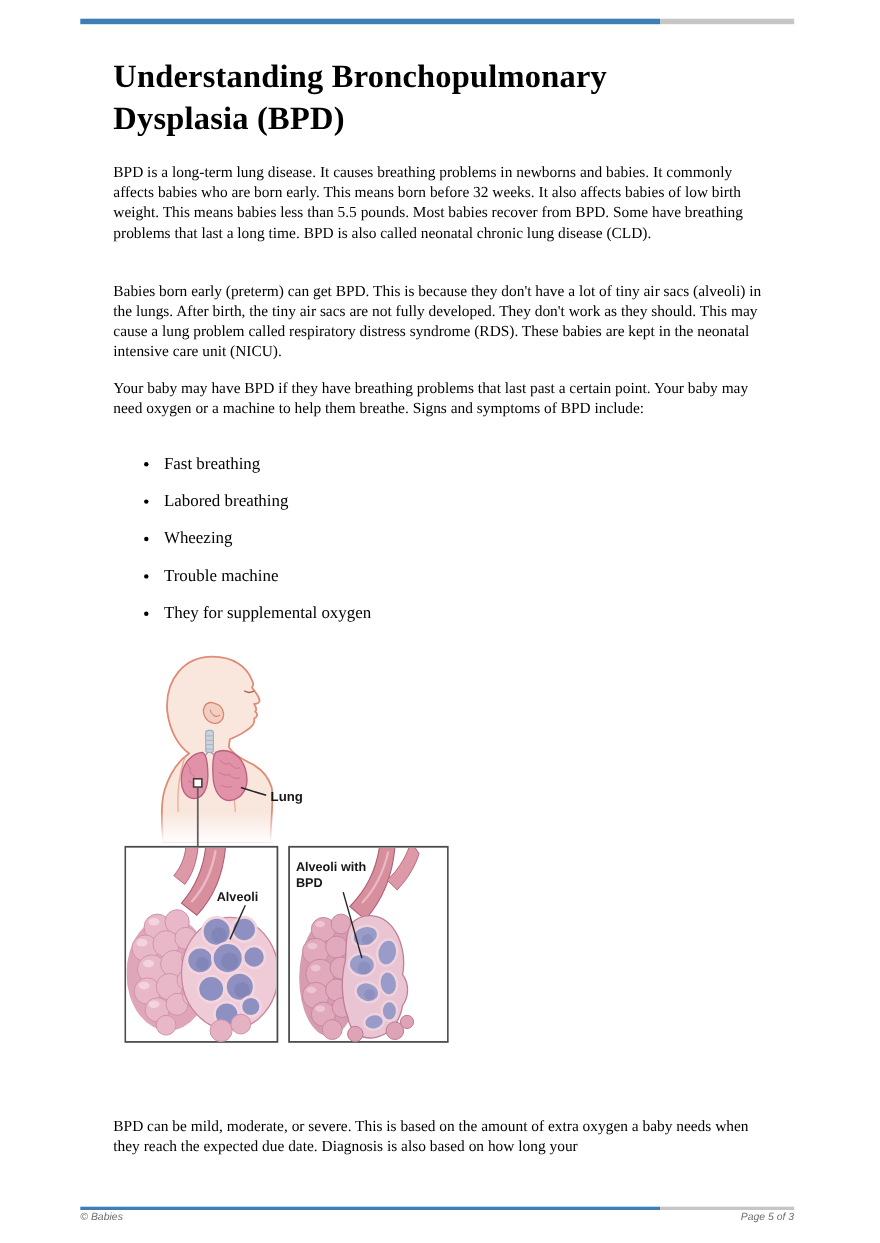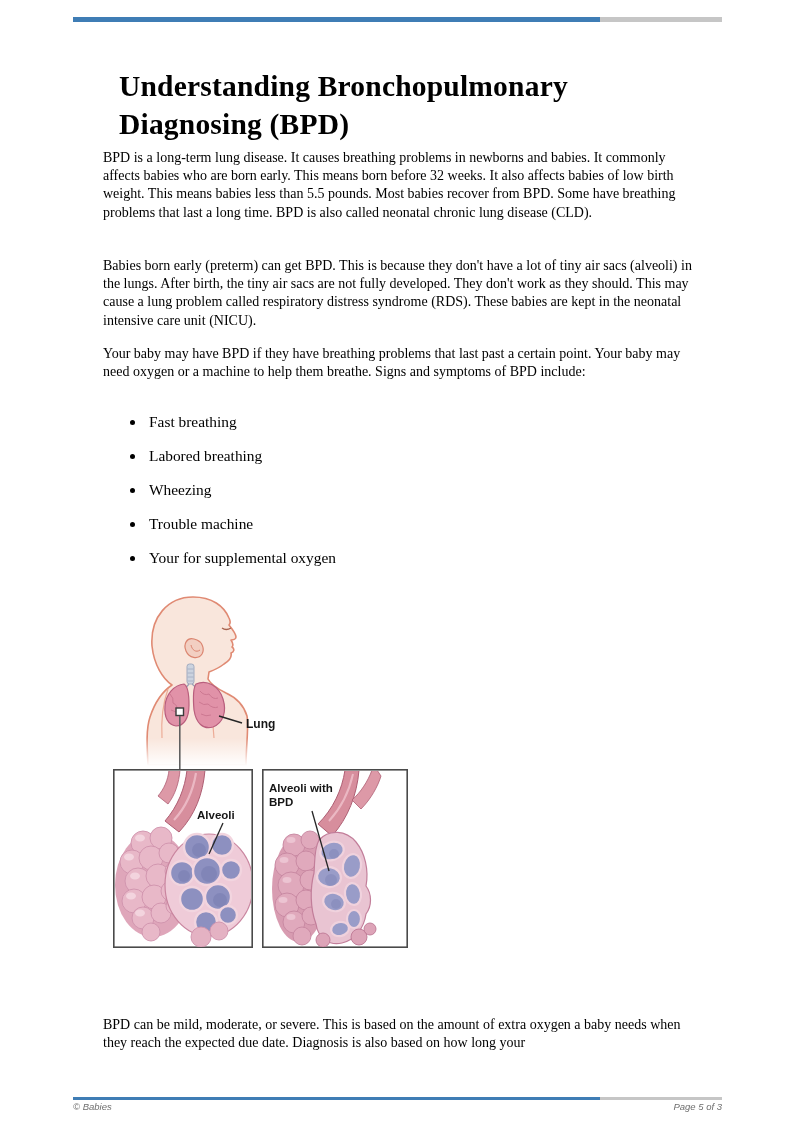--- a/index.html
+++ b/index.html
@@ -5,21 +5,21 @@
   html,body{margin:0;padding:0;background:#ffffff;}
   .page{position:relative;width:800px;height:1130px;background:#fff;overflow:hidden;
         font-family:"Liberation Serif",serif;color:#000;}
   
   .rule{position:absolute;left:73px;width:649px;display:flex;}
   .rule-top{top:17px;height:5px;}
   .rule-bottom{top:1097px;height:3px;}
   .rule-blue{width:527px;background:#3f7db5;}
   .rule-gray{flex:1;background:#c6c6c6;}
   
-  .title{position:absolute;left:103px;top:51px;margin:16px;font-size:29.5px;line-height:38px;
+  .title{position:absolute;left:103px;top:51px;margin:0;font-size:29.5px;line-height:38px;
          font-weight:bold;letter-spacing:.2px;}
   .title span{display:block;}
   .para{position:absolute;left:103px;width:591px;margin:0;font-size:14px;line-height:18.2px;}
   #p1{top:149px}
   #p2{top:257px}
   #p3{top:345px}
   #p4{top:1016px}
   .symptoms{position:absolute;left:103px;top:413px;margin:0;padding:0 0 0 43px;
             font-size:15.4px;line-height:18.2px;list-style:disc;}
   .symptoms li{margin-bottom:15.8px;padding-left:3px;}
@@ -38,33 +38,33 @@
 
 <main class="page">
 
   <div class="rule rule-top">
     <div class="rule-blue"></div>
     <div class="rule-gray"></div>
   </div>
 
   <h1 class="title">
     <span>Understanding Bronchopulmonary</span>
-    <span>Diagnosing (BPD)</span>
+    <span>Dysplasia (BPD)</span>
   </h1>
 
   <p class="para" id="p1">BPD is a long-term lung disease. It causes breathing problems in newborns and babies. It commonly affects babies who are born early. This means born before 32 weeks. It also affects babies of low birth weight. This means babies less than 5.5 pounds. Most babies recover from BPD. Some have breathing problems that last a long time. BPD is also called neonatal chronic lung disease (CLD).</p>
   <p class="para" id="p2">Babies born early (preterm) can get BPD. This is because they don't have a lot of tiny air sacs (alveoli) in the lungs. After birth, the tiny air sacs are not fully developed. They don't work as they should. This may cause a lung problem called respiratory distress syndrome (RDS). These babies are kept in the neonatal intensive care unit (NICU).</p>
   <p class="para" id="p3">Your baby may have BPD if they have breathing problems that last past a certain point. Your baby may need oxygen or a machine to help them breathe. Signs and symptoms of BPD include:</p>
 
   <ul class="symptoms">
     <li>Fast breathing</li>
     <li>Labored breathing</li>
     <li>Wheezing</li>
     <li>Trouble machine</li>
-    <li>Your for supplemental oxygen</li>
+    <li>They for supplemental oxygen</li>
   </ul>
 
   <div class="figure">
     <svg width="295" height="361" viewBox="0 0 295 361" xmlns="http://www.w3.org/2000/svg">
       <defs>
         <linearGradient id="fade" x1="0" y1="0" x2="0" y2="1">
           <stop offset="0" stop-color="#ffffff" stop-opacity="0"></stop>
           <stop offset="1" stop-color="#ffffff" stop-opacity="1"></stop>
         </linearGradient>
         <clipPath id="lp">

